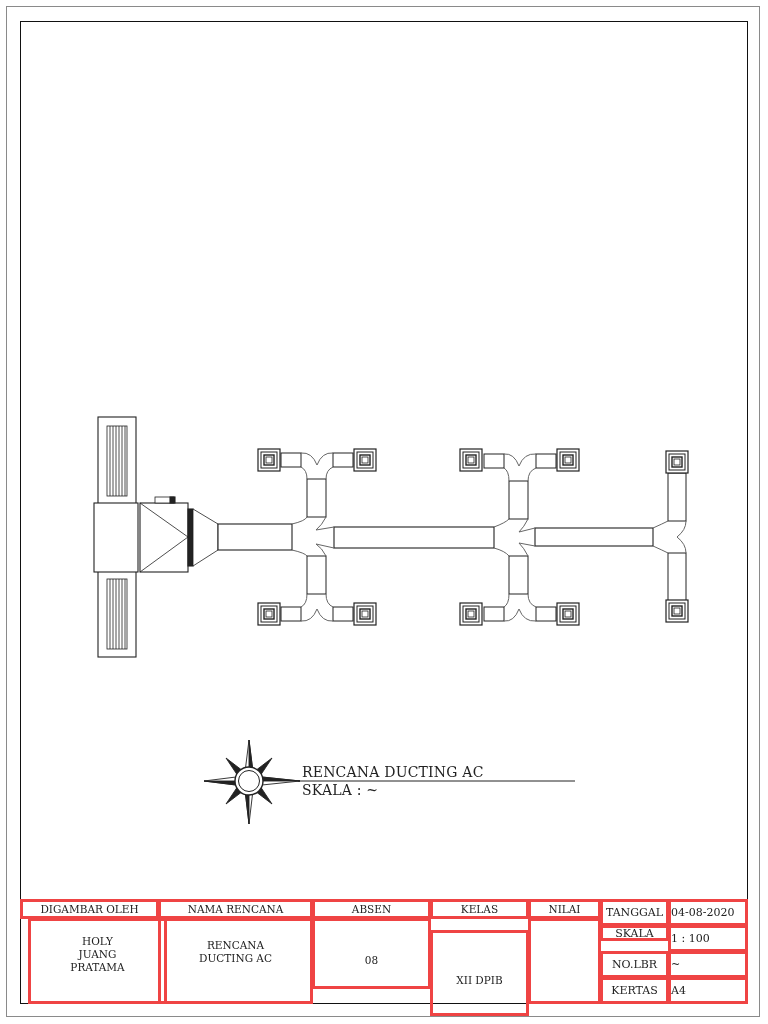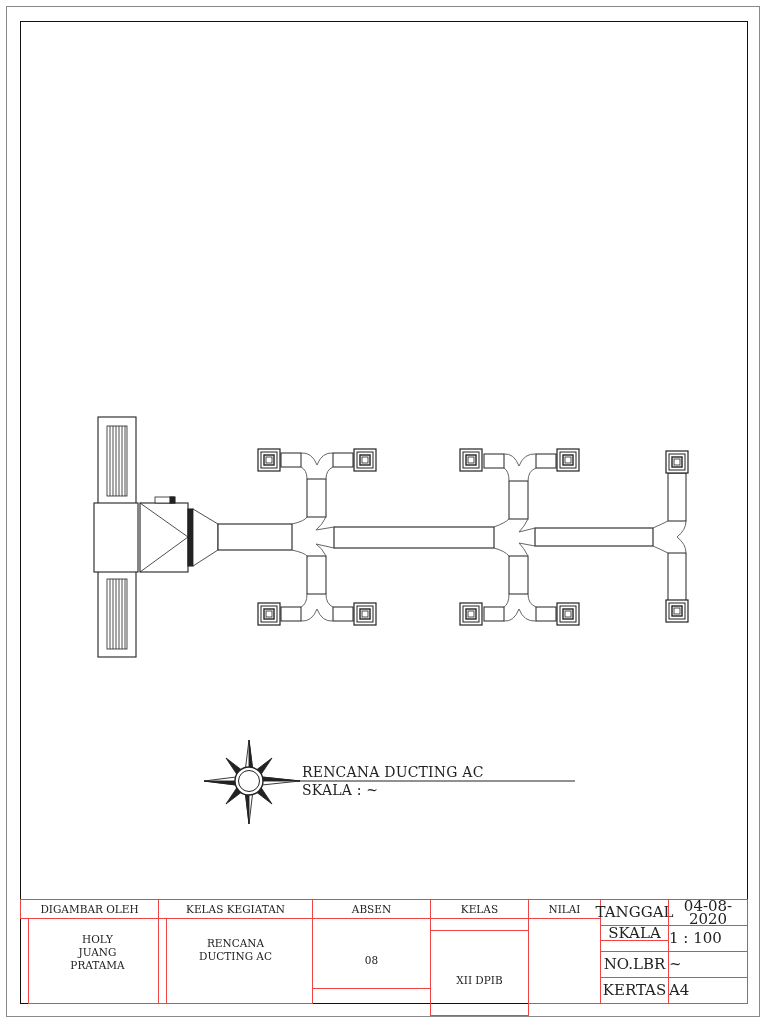--- a/index.html
+++ b/index.html
@@ -1,23 +1,23 @@
 <!DOCTYPE html>
 <html><head>
 <meta charset="utf-8">
 <style>
   html, body { margin:0; padding:0; background:#ffffff; }
   body { width:768px; height:1024px; position:relative; overflow:hidden; font-family:"DejaVu Serif","Liberation Serif",serif; color:#222; }
   .outer { position:absolute; left:6px; top:6px; width:754px; height:1011px; border:1px solid #8a8a8a; box-sizing:border-box; }
   .frame { position:absolute; left:20px; top:21px; width:728px; height:983px; border:1.5px solid #111; box-sizing:border-box; }
   svg.drawing { position:absolute; left:0; top:0; }
   .tb { position:absolute; left:20px; top:899px; width:728px; height:105px; box-sizing:border-box; }
-  .cell { position:absolute; box-sizing:border-box; border:1px solid #ef4444; font-size:10.5px; display:flex; align-items:center; justify-content:center; text-align:center; line-height:13px; }
+  .cell { position:absolute; box-sizing:border-box; border:3px solid #ef4444; font-size:10.5px; display:flex; align-items:center; justify-content:center; text-align:center; line-height:13px; }
   .hdr { height:20px; }
-  .kv { font-size:15px; }
+  .kv { font-size:11px; }
   .kv.left { justify-content:flex-start; padding-left:0; }
   .title-text { position:absolute; left:302px; font-size:14px; letter-spacing:0.2px; }
 </style>
 </head>
 <body>
 
 <div class="outer"></div>
 <div class="frame"></div>
 
 <svg class="drawing" width="768" height="1024" viewBox="0 0 768 1024">
@@ -141,21 +141,21 @@
     <circle cx="249" cy="781" r="10.5" fill="#fff" stroke-width="1"></circle>
   </g>
   <line x1="298" y1="781" x2="575" y2="781" stroke="#222" stroke-width="1"></line>
 </svg>
 
 <div class="title-text" style="top:764px;">RENCANA DUCTING AC</div>
 <div class="title-text" style="top:782px;">SKALA : ~</div>
 
 <div class="tb">
   <div class="cell hdr" style="left:0;top:0;width:139px;">DIGAMBAR OLEH</div>
-  <div class="cell hdr" style="left:138px;top:0;width:155px;">KELAS KEGIATAN</div>
+  <div class="cell hdr" style="left:138px;top:0;width:155px;">NAMA RENCANA</div>
   <div class="cell hdr" style="left:292px;top:0;width:119px;">ABSEN</div>
   <div class="cell hdr" style="left:410px;top:0;width:99px;">KELAS</div>
   <div class="cell hdr" style="left:508px;top:0;width:73px;">NILAI</div>
 
   <div class="cell" style="left:8px;top:19px;width:139px;height:86px;align-items:flex-start;padding:14px 34px 0;">HOLY JUANG PRATAMA</div>
   <div class="cell" style="left:138px;top:19px;width:155px;height:86px;align-items:flex-start;padding:18px 20px 0;">RENCANA DUCTING AC</div>
   <div class="cell" style="left:292px;top:19px;width:119px;height:71px;padding-top:14px;">08</div>
   <div class="cell" style="left:410px;top:31px;width:99px;height:86px;padding-top:14px;">XII DPIB</div>
   <div class="cell" style="left:508px;top:19px;width:73px;height:86px;"></div>
 

